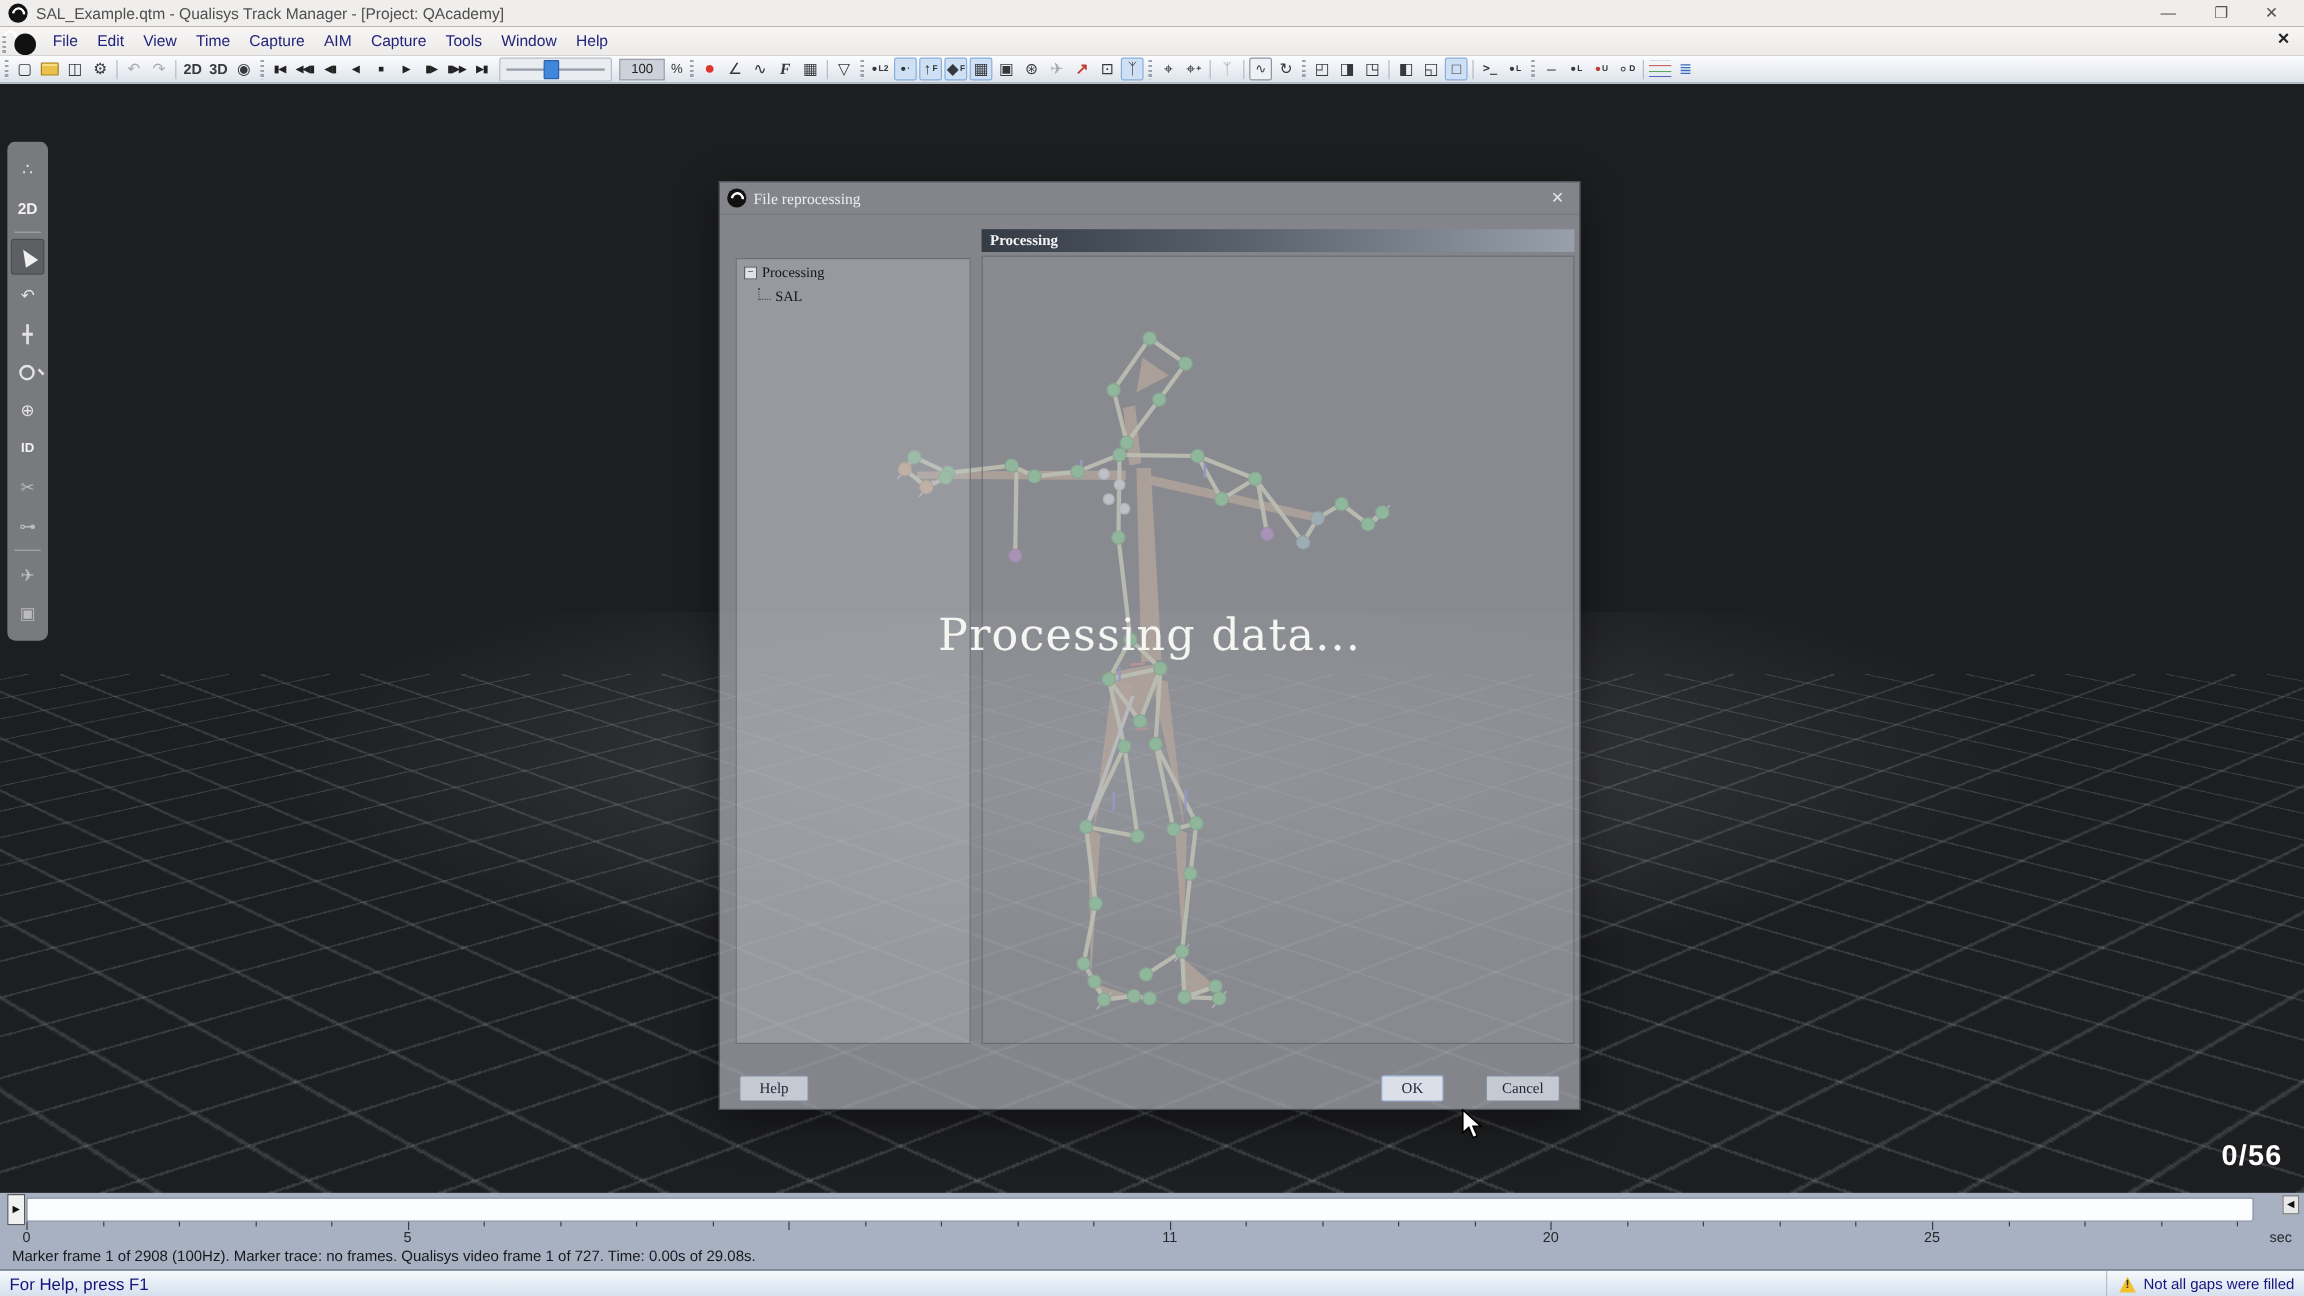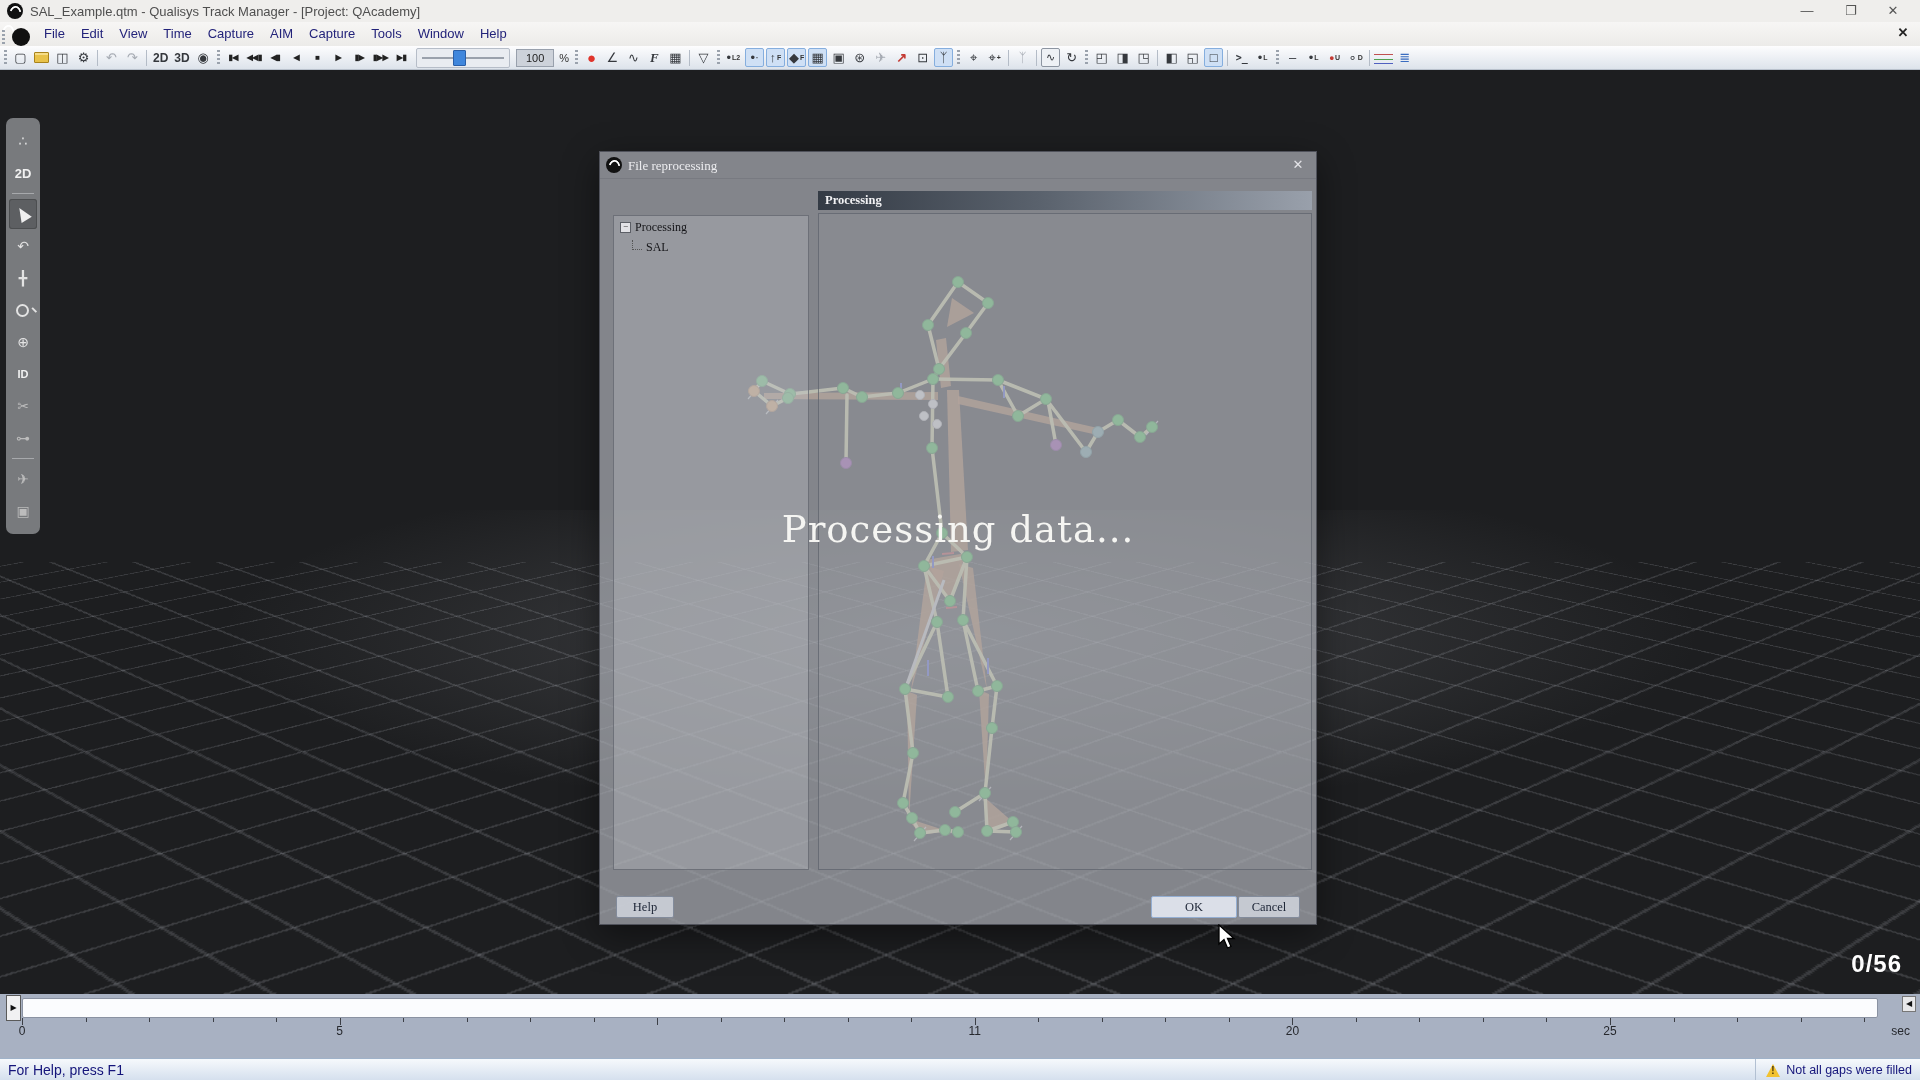--- a/index.html
+++ b/index.html
@@ -100,21 +100,21 @@
             font-size:9px;line-height:7px;text-align:center;color:#222;margin-right:4px;}
   .branch{width:9px;height:9px;border-left:1px dotted #555;border-bottom:1px dotted #555;margin:-6px 4px 0 0;}
   .dlg-header{position:absolute;left:218px;top:39px;width:494px;height:19px;
               background:linear-gradient(90deg,#343b45 0%,#5a626d 45%,#99a0ab 100%);
               color:#f2f2f4;font-size:12.5px;font-weight:bold;line-height:19px;padding-left:7px;box-sizing:border-box;}
   .dlg-content{position:absolute;left:218px;top:61px;width:494px;height:657px;
                border:1px solid rgba(95,99,108,0.75);box-sizing:border-box;background:rgba(185,188,195,0.10);}
   .dlg-btn{position:absolute;height:22px;font-size:12.5px;color:#1d2536;text-align:center;line-height:21px;
            background:rgba(206,211,219,0.88);border:1px solid #828b9b;border-radius:2px;box-sizing:border-box;}
   .btn-help{left:16px;top:744px;width:58px;}
-  .btn-ok{left:551px;top:744px;width:86px;background:rgba(224,229,237,0.95);border-color:#94aed2;}
+  .btn-ok{left:551px;top:744px;width:52px;background:rgba(224,229,237,0.95);border-color:#94aed2;}
   .btn-cancel{left:638px;top:744px;width:62px;}
 
   .processing-text{position:absolute;left:599px;top:508px;width:718px;text-align:center;
       font-family:"DejaVu Serif",serif;font-size:37px;color:#f5f5f2;letter-spacing:1px;pointer-events:none;}
 
   
   .cursor{position:absolute;left:1218px;top:924px;pointer-events:none;}
 
   
   .timeline{position:absolute;left:0;top:994px;width:1920px;height:64px;background:#a8b1c2;}
@@ -495,20 +495,21 @@
         <div class="tick minor" style="left: 1482.96px;"></div>
         <div class="tick minor" style="left: 1546.48px;"></div>
         <div class="tick major" style="left: 1610px;"></div>
         <div class="tick-label" style="left: 1610px;">25</div>
         <div class="tick minor" style="left: 1673.52px;"></div>
         <div class="tick minor" style="left: 1737.04px;"></div>
         <div class="tick minor" style="left: 1800.56px;"></div>
         <div class="tick minor" style="left: 1864.08px;"></div>
       </div>
     <div class="tl-unit">sec</div>
+    <div class="tl-status">Marker frame 1 of 2908 (100Hz). Marker trace: no frames. Qualisys video frame 1 of 727. Time: 0.00s of 29.08s.</div>
   </div>
 
   <div class="statusbar">
     <span class="sb-left">For Help, press F1</span>
     <span class="sb-right">
       <span class="warn-tri"></span>
       <span class="sb-warn-text">Not all gaps were filled</span>
     </span>
   </div>
 </div>

